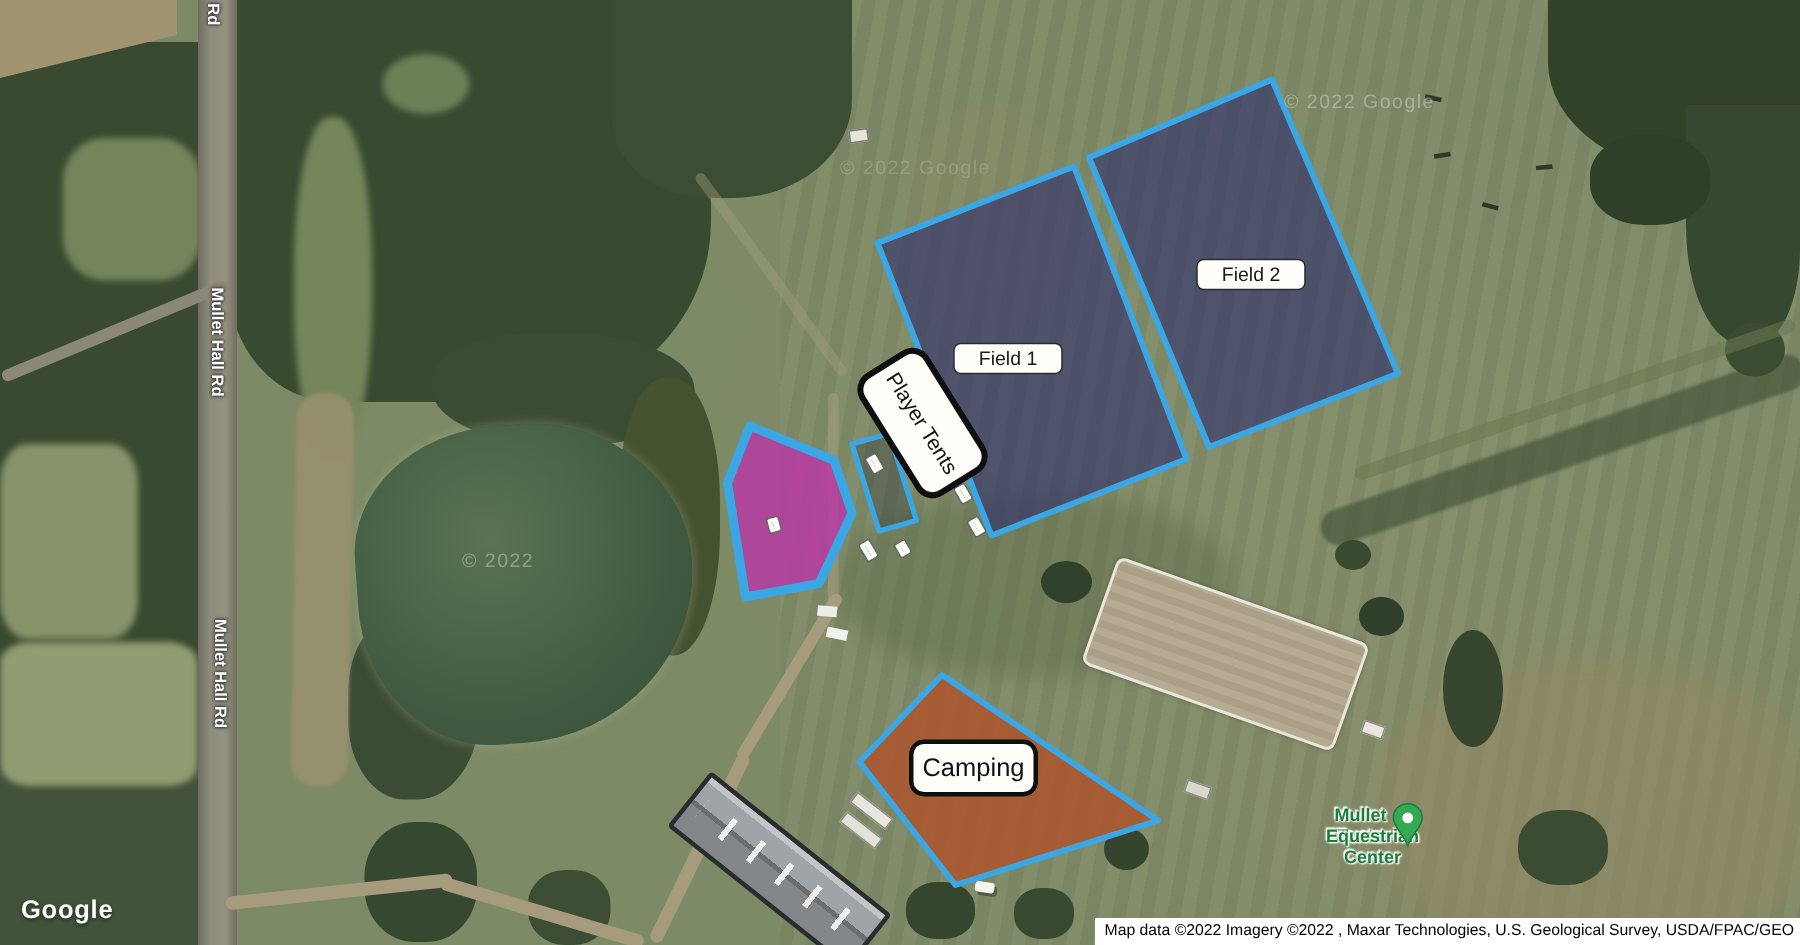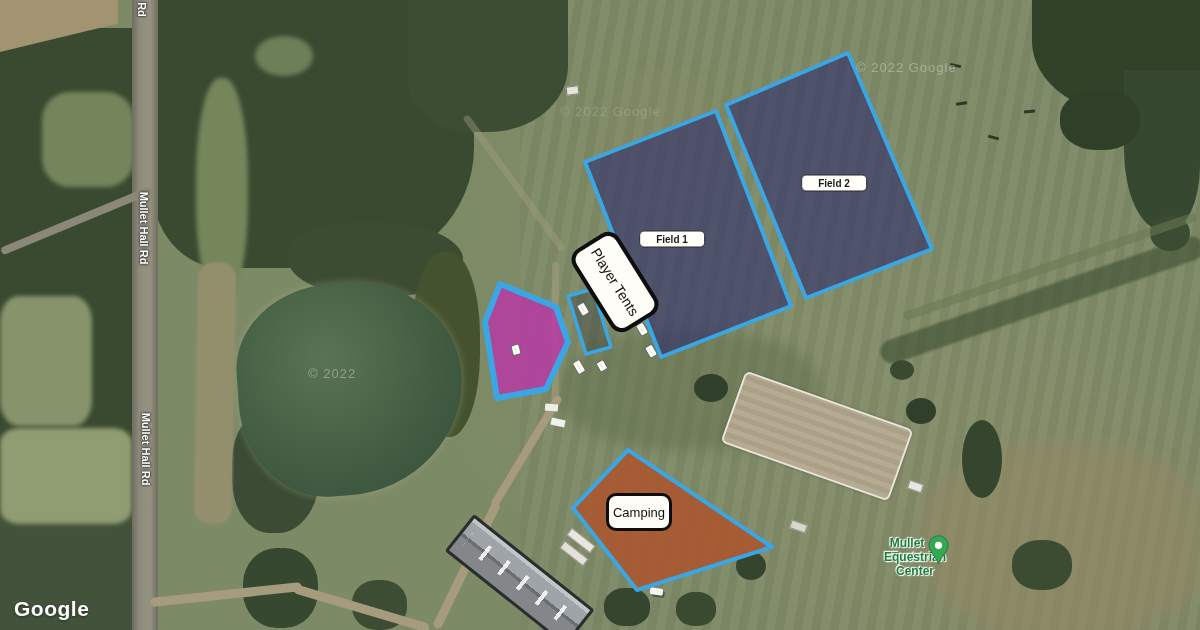--- a/index.html
+++ b/index.html
@@ -109,40 +109,40 @@
   .wm2{left:856px;top:60px;}
   .wm3{left:560px;top:104px;color:rgba(225,228,215,.22);}
 
   .roadlabel{z-index:6;color:#fff;font-size:11px;font-weight:bold;white-space:nowrap;
      text-shadow:0 0 2px #3c3c3c,0 0 2px #3c3c3c,0 0 3px #3c3c3c;text-align:center;}
   .rl-top{left:128px;top:3px;width:26px;height:13px;transform:rotate(90deg);}
   .rl-up{left:103px;top:221px;width:80px;height:14px;transform:rotate(90deg);}
   .rl-low{left:102px;top:442px;width:86px;height:14px;transform:rotate(90deg);}
 
   .chip{z-index:6;background:#fffef8;border:1.5px solid #2b2b2b;border-radius:5px;
-        color:#1a1a1a;font-size:10px;font-weight:bold;padding:2px 16px;white-space:nowrap;
+        color:#1a1a1a;font-size:13px;font-weight:normal;padding:2px 16px;white-space:nowrap;
         transform:translate(-50%,-50%);}
   .chip-f1{left:672px;top:239px;}
   .chip-f2{left:834px;top:183px;}
 
   .minichip{z-index:6;background:#fdfdf7;border:1px solid #666;border-radius:2px;
         color:#333;font-size:4px;line-height:4px;padding:1.5px 2px;white-space:nowrap;
         transform-origin:center;}
   .bigbox{z-index:7;background:#fffdf8;border:4px solid #0e0e0e;border-radius:13px;
         color:#111;display:flex;align-items:center;justify-content:center;
         font-size:14px;white-space:nowrap;}
   .box-tents{left:567px;top:255px;width:96px;height:54px;transform:rotate(58deg);}
-  .box-camp{left:606px;top:493px;width:66px;height:38px;border-width:3px;border-radius:10px;font-size:13px;}
+  .box-camp{left:606px;top:493px;width:86px;height:38px;border-width:3px;border-radius:10px;font-size:17px;}
 
   .poi{z-index:7;left:838px;top:536px;width:92px;text-align:center;color:#1b7d3a;
        font-size:12px;font-weight:bold;line-height:14px;
        text-shadow:0 0 2px #fff,0 0 2px #fff,1px 1px 1px #fff,-1px -1px 1px #fff;}
   .poi-pin{z-index:7;left:928px;top:535px;width:21px;height:30px;}
 
-  .glogo{z-index:10;left:14px;top:597px;color:#fff;font-size:21px;font-weight:bold;
+  .glogo{z-index:10;left:14px;top:597px;color:#fff;font-size:17px;font-weight:bold;
        letter-spacing:.5px;text-shadow:0 1px 3px rgba(0,0,0,.45);}
   .attrib{z-index:10;right:0;bottom:0;height:18px;background:#fff;color:#000;
        font-size:10.5px;line-height:17px;padding:0 4px 0 6px;white-space:nowrap;}
 </style>
 </head>
 <body>
 
 <div id="stage">
 
   <div class="stripes"></div>
@@ -242,14 +242,15 @@
     <span>Mullet Tents</span>
       <br>
     <span>Equestrian Center</span>
   </div>
   <svg class="poi-pin" viewBox="0 0 21 30">
     <path d="M10.5 0.8 C4.9 0.8 0.9 5 0.9 10.3 C0.9 16.6 8.2 21.5 10.5 29 C12.8 21.5 20.1 16.6 20.1 10.3 C20.1 5 16.1 0.8 10.5 0.8 Z" stroke="#1e7e3e" stroke-width="1" fill="#34a853"></path>
     <circle cx="10.5" cy="10.3" r="3.6" fill="#ffffff"></circle>
   </svg>
 
   <div class="glogo">Google</div>
+  <div class="attrib">Map data ©2022 Imagery ©2022 , Maxar Technologies, U.S. Geological Survey, USDA/FPAC/GEO</div>
 
 </div>
 
 </body></html>

